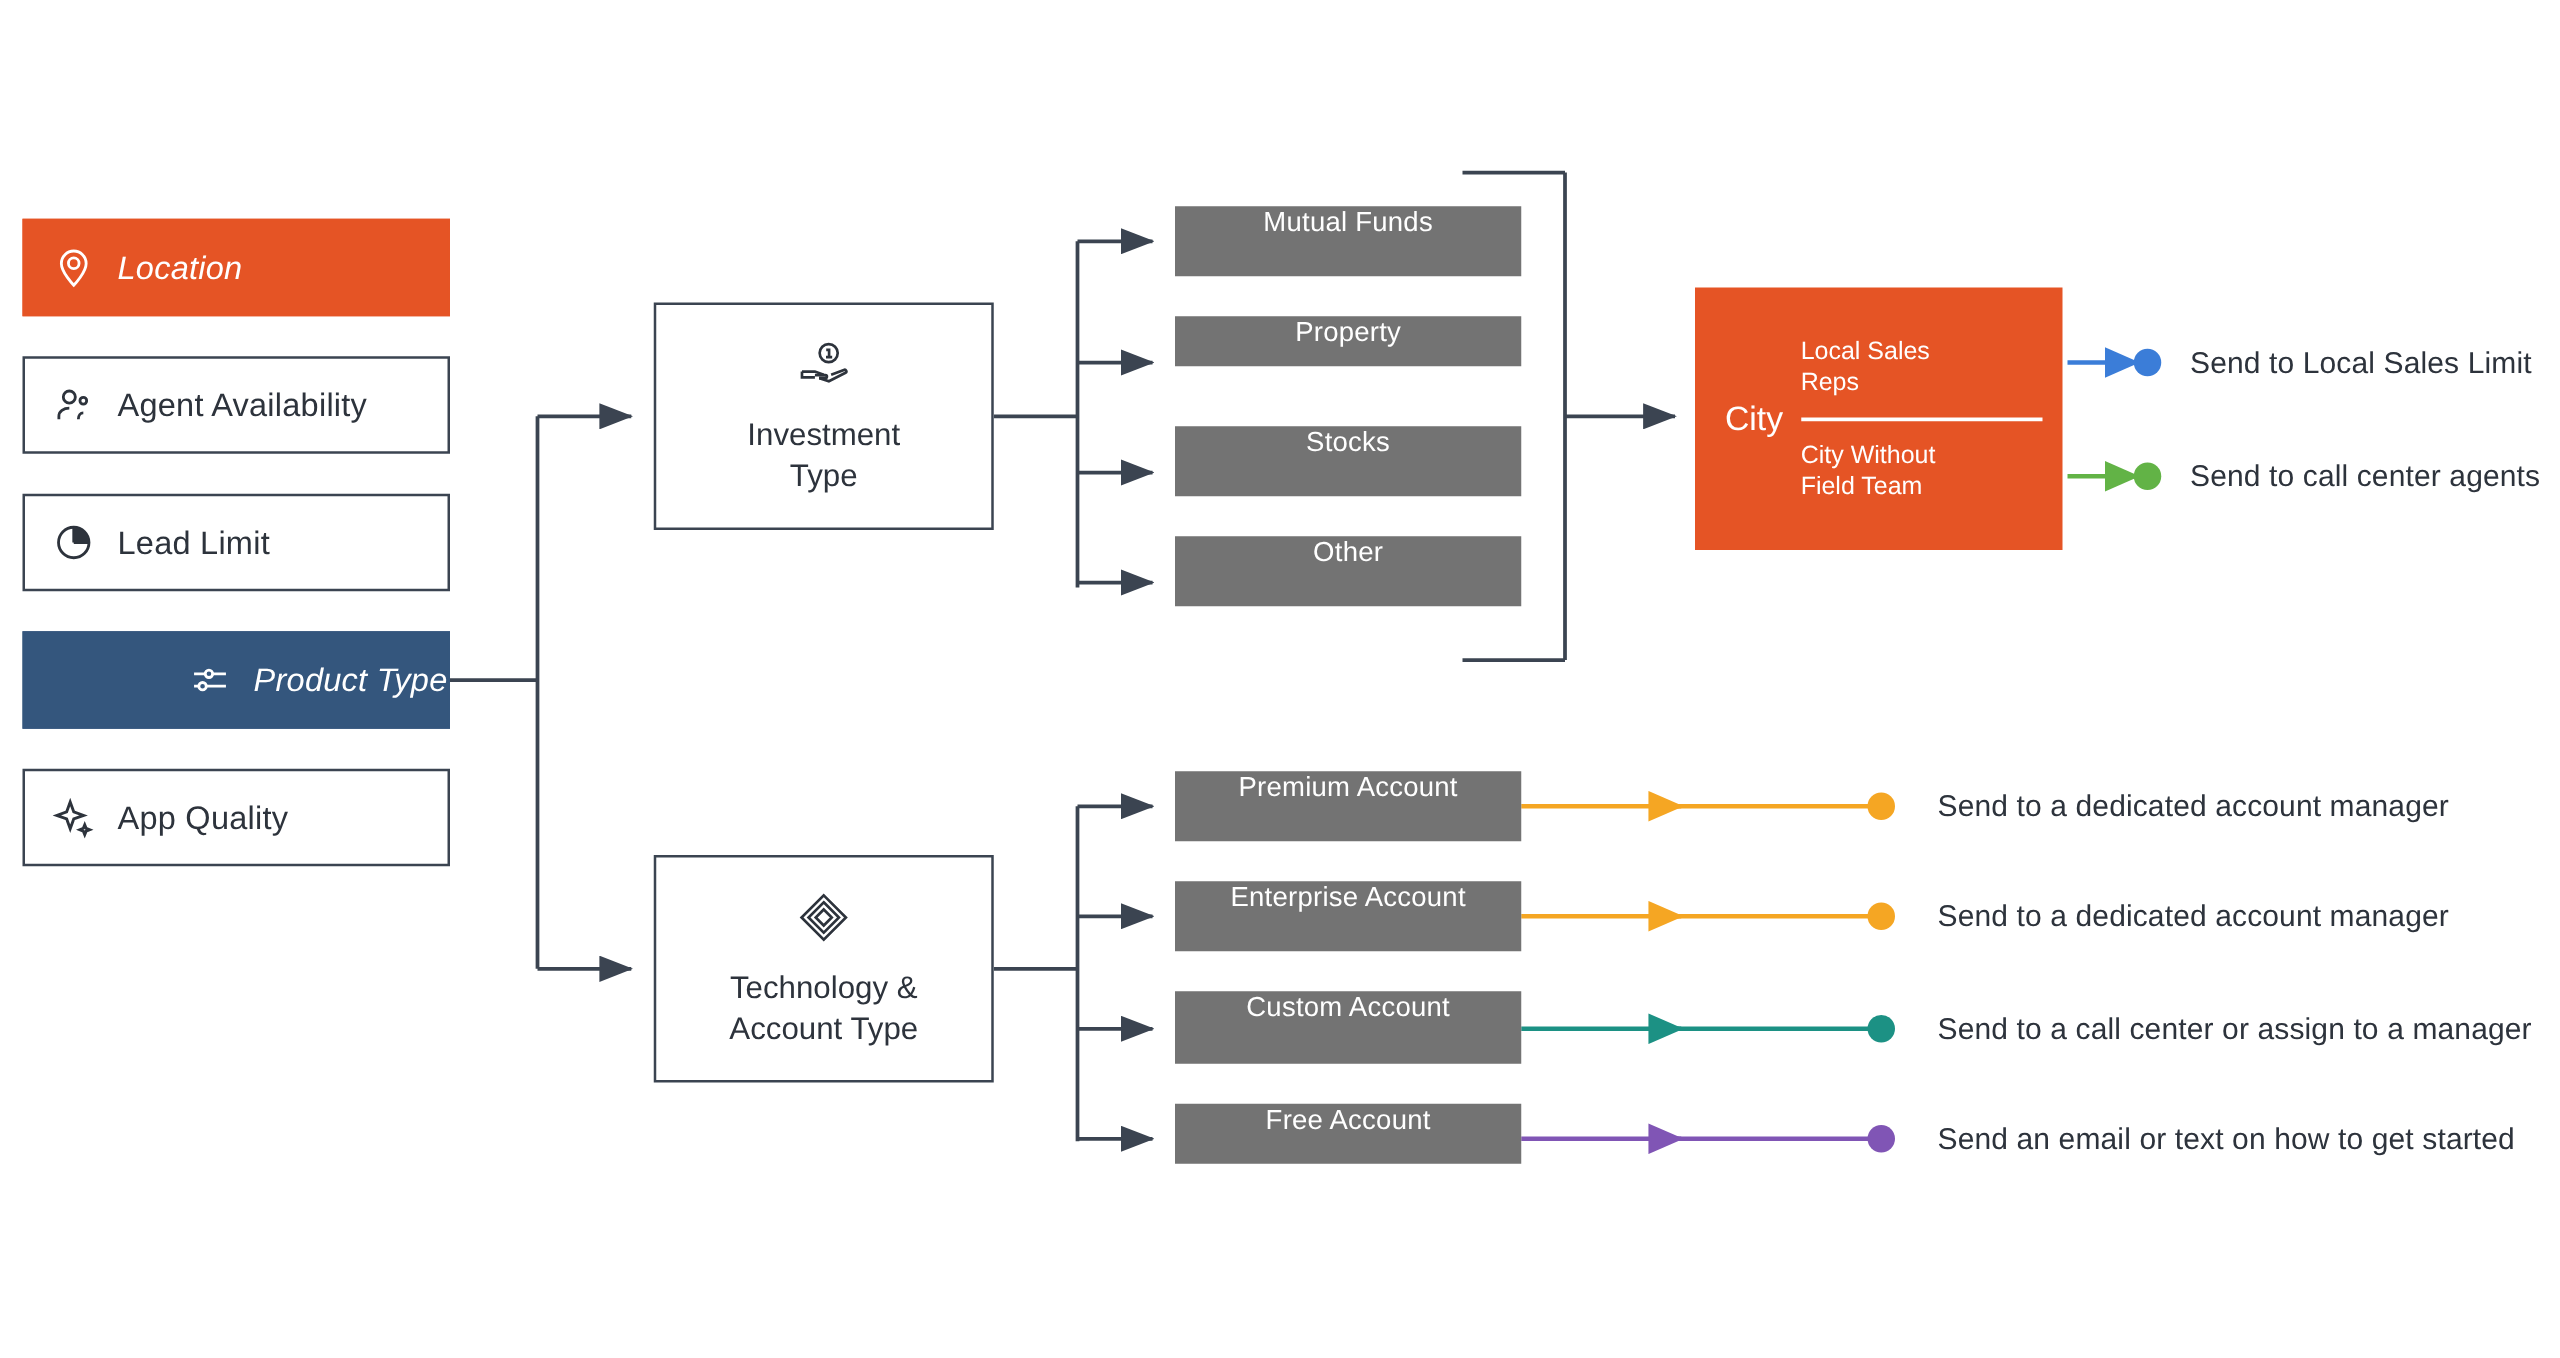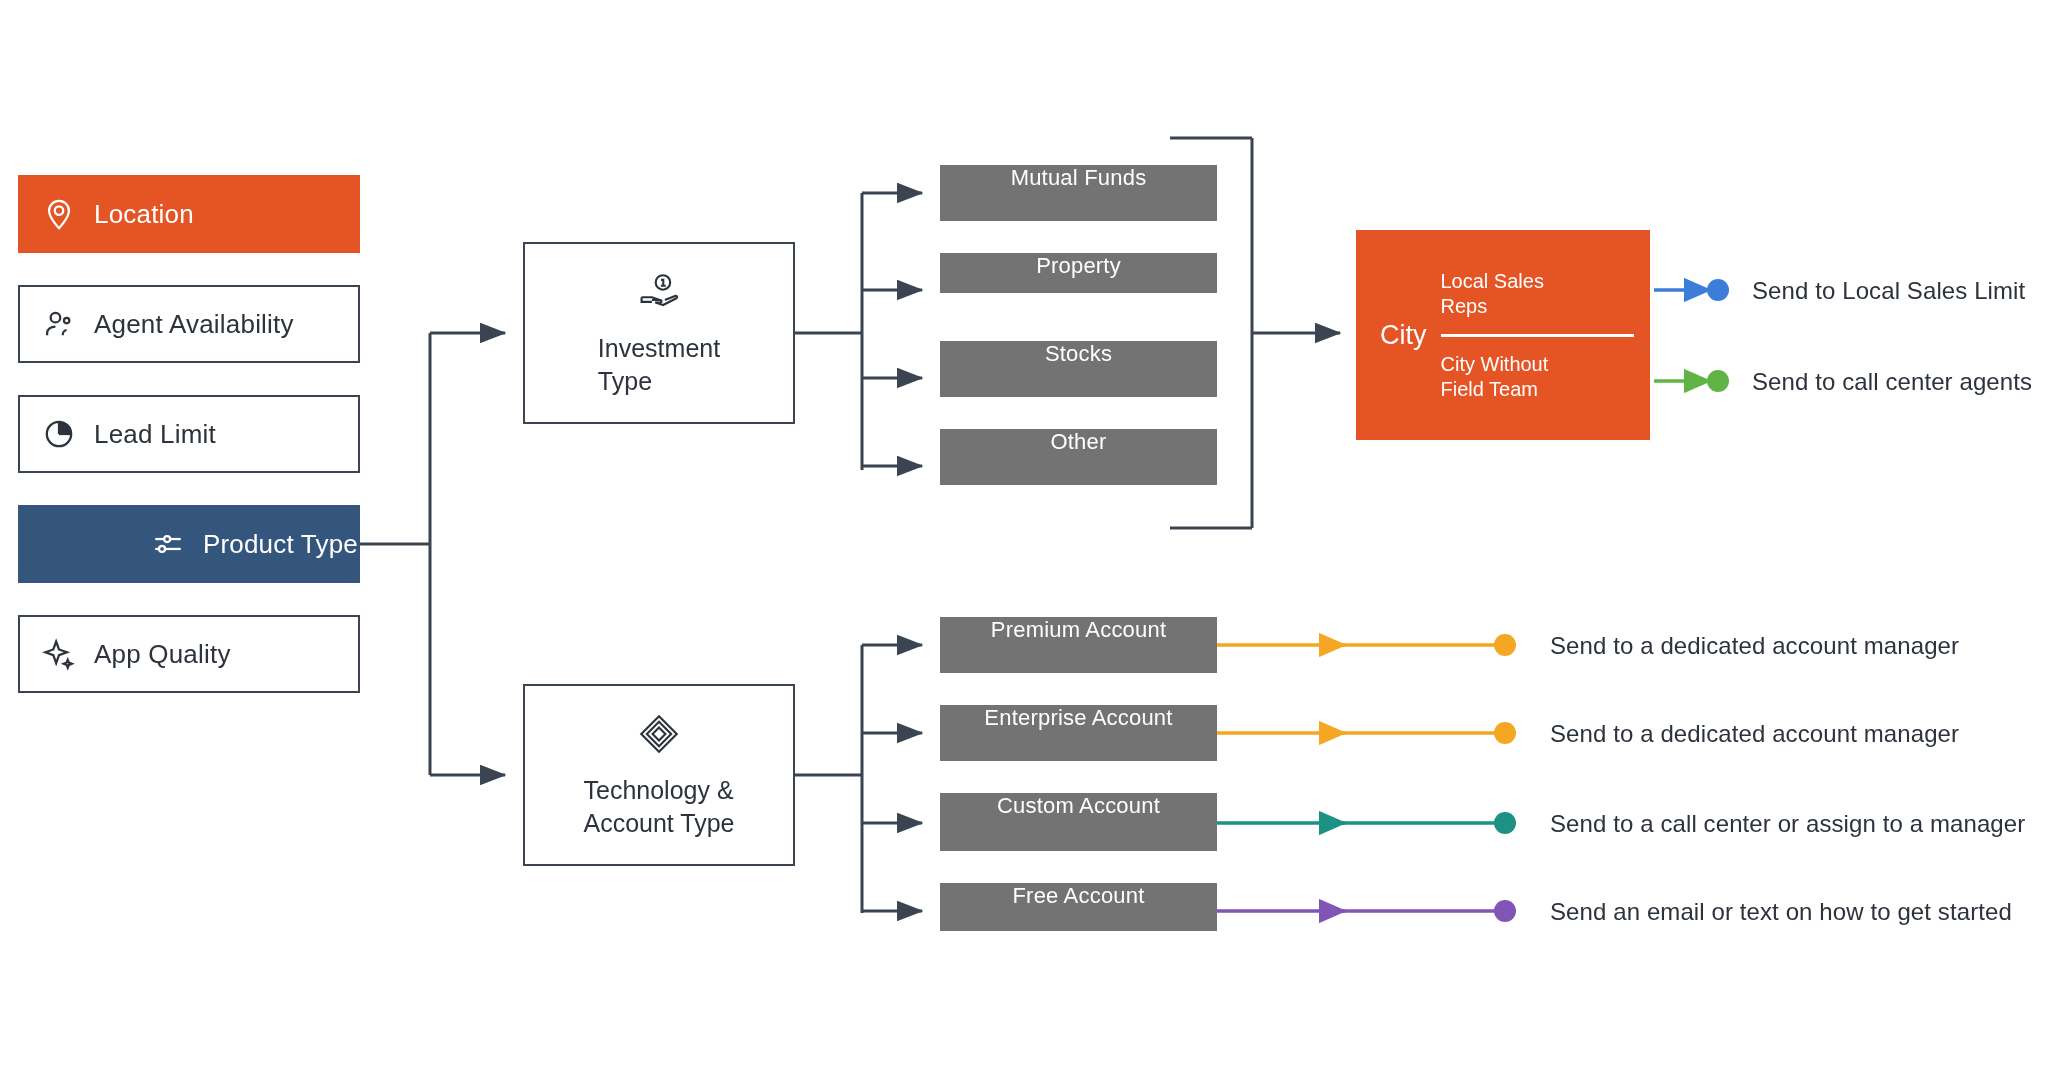--- a/index.html
+++ b/index.html
@@ -59,21 +59,21 @@
     justify-content: center;
     margin-right: 16px;
   }
   .crit .crit-label {
     font-size: 26px;
     letter-spacing: .2px;
     color: #2d333c;
     white-space: nowrap;
   }
   .crit.is-orange .crit-label,
-  .crit.is-navy .crit-label { color: #ffffff; }
+  .crit.is-navy .crit-label { color: #ffffff; font-style: italic; }
 
   
   .decision {
     position: absolute;
     box-sizing: border-box;
     background: #ffffff;
     border: 2px solid #3b4451;
     display: flex;
     flex-direction: column;
     align-items: center;
@@ -84,21 +84,21 @@
     height: 48px;
     margin-bottom: 16px;
     display: flex;
     align-items: center;
     justify-content: center;
   }
   .decision .dec-label {
     font-size: 25px;
     line-height: 1.32;
     color: #2d333c;
-    text-align: left;
+    text-align: center;
     white-space: pre-line;
   }
 
   
   .chip {
     position: absolute;
     left: 940px;
     width: 277px;
     box-sizing: border-box;
     background: #737373;

